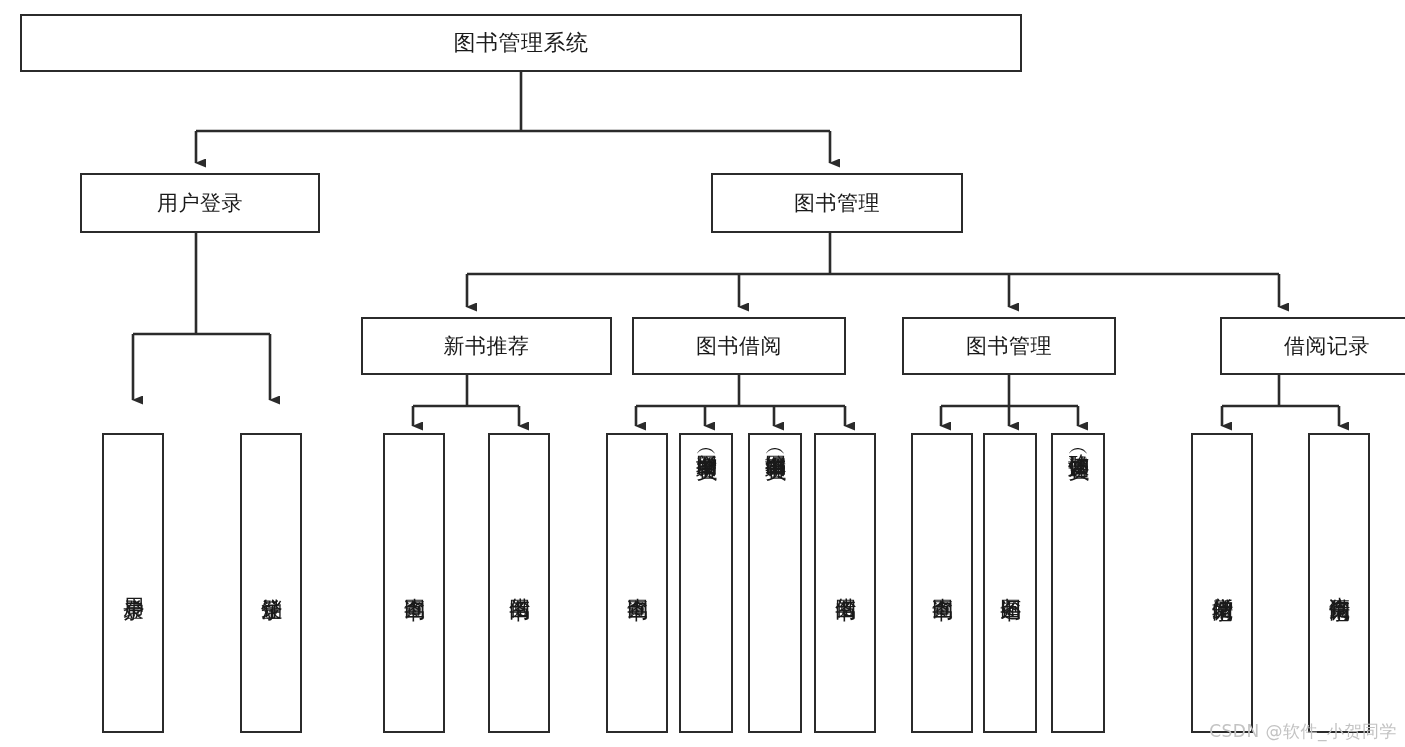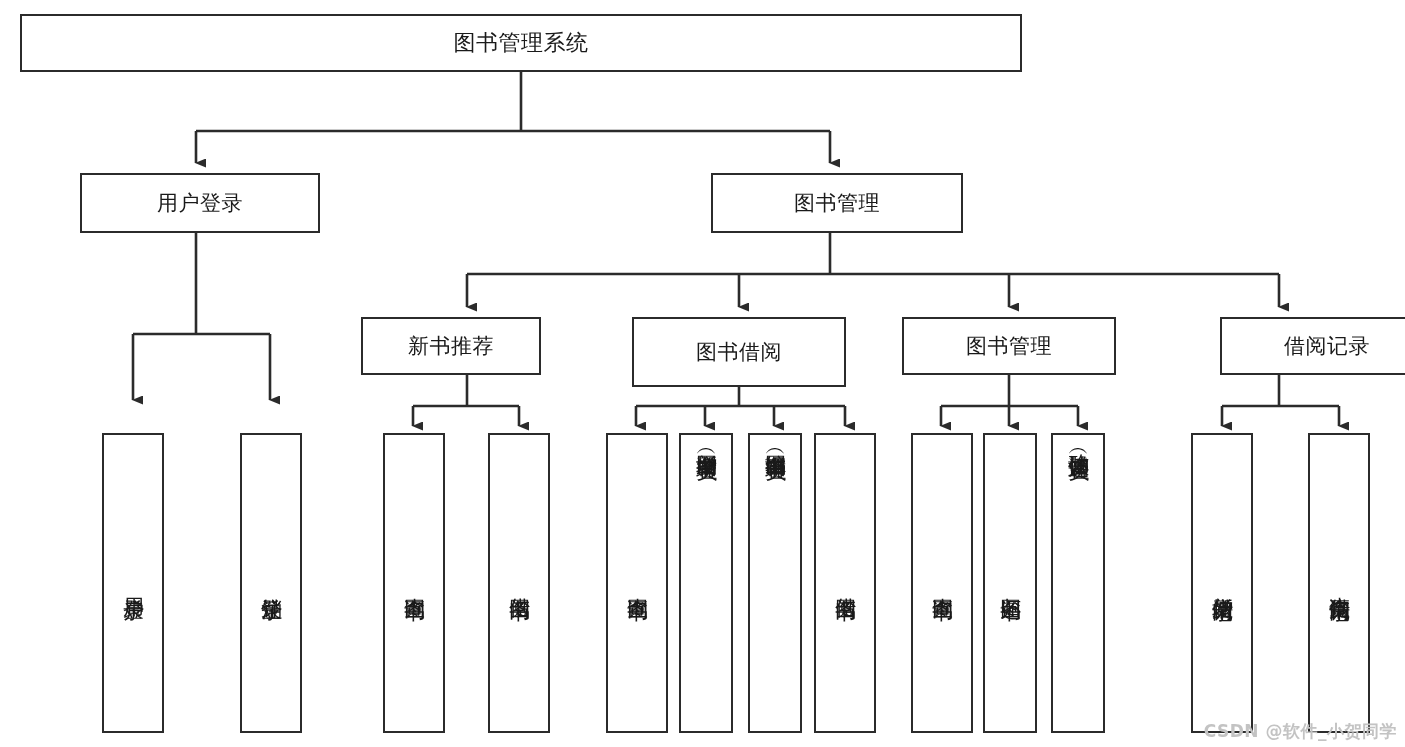--- a/index.html
+++ b/index.html
@@ -70,21 +70,20 @@
   }
   #watermark {
     position: absolute;
     right: 8px;
     bottom: 4px;
     font-size: 17px;
     color: #c3c3c3;
     letter-spacing: 0.5px;
     z-index: 3;
     white-space: nowrap;
-    font-weight: bold;
   }
 </style>
 </head>
 <body>
 
 <div id="diagram-root">
 
   <svg id="edge-layer" viewBox="0 0 1405 747" xmlns="http://www.w3.org/2000/svg">
     <defs>
       <marker id="arrowhead" markerWidth="9" markerHeight="11" refX="4.5" refY="10" orient="auto" markerUnits="userSpaceOnUse">
@@ -142,24 +141,24 @@
     <span class="node-label">图书管理系统</span>
   </div>
 
   <div class="node horiz" style="left:80px; top:173px; width:240px; height:60px;">
     <span class="node-label">用户登录</span>
   </div>
   <div class="node horiz" style="left:711px; top:173px; width:252px; height:60px;">
     <span class="node-label">图书管理</span>
   </div>
 
-  <div class="node horiz" style="left:361px; top:317px; width:180px; height:58px;">
+  <div class="node horiz" style="left:361px; top:317px; width:251px; height:58px;">
     <span class="node-label">新书推荐</span>
   </div>
-  <div class="node horiz" style="left:632px; top:317px; width:214px; height:70px;">
+  <div class="node horiz" style="left:632px; top:317px; width:214px; height:58px;">
     <span class="node-label">图书借阅</span>
   </div>
   <div class="node horiz" style="left:902px; top:317px; width:214px; height:58px;">
     <span class="node-label">图书管理</span>
   </div>
   <div class="node horiz" style="left:1172px; top:317px; width:214px; height:58px;margin-left:48px;">
     <span class="node-label">借阅记录</span>
   </div>
 
   <div class="node vert" style="left:102px; top:433px; width:62px; height:300px;">

